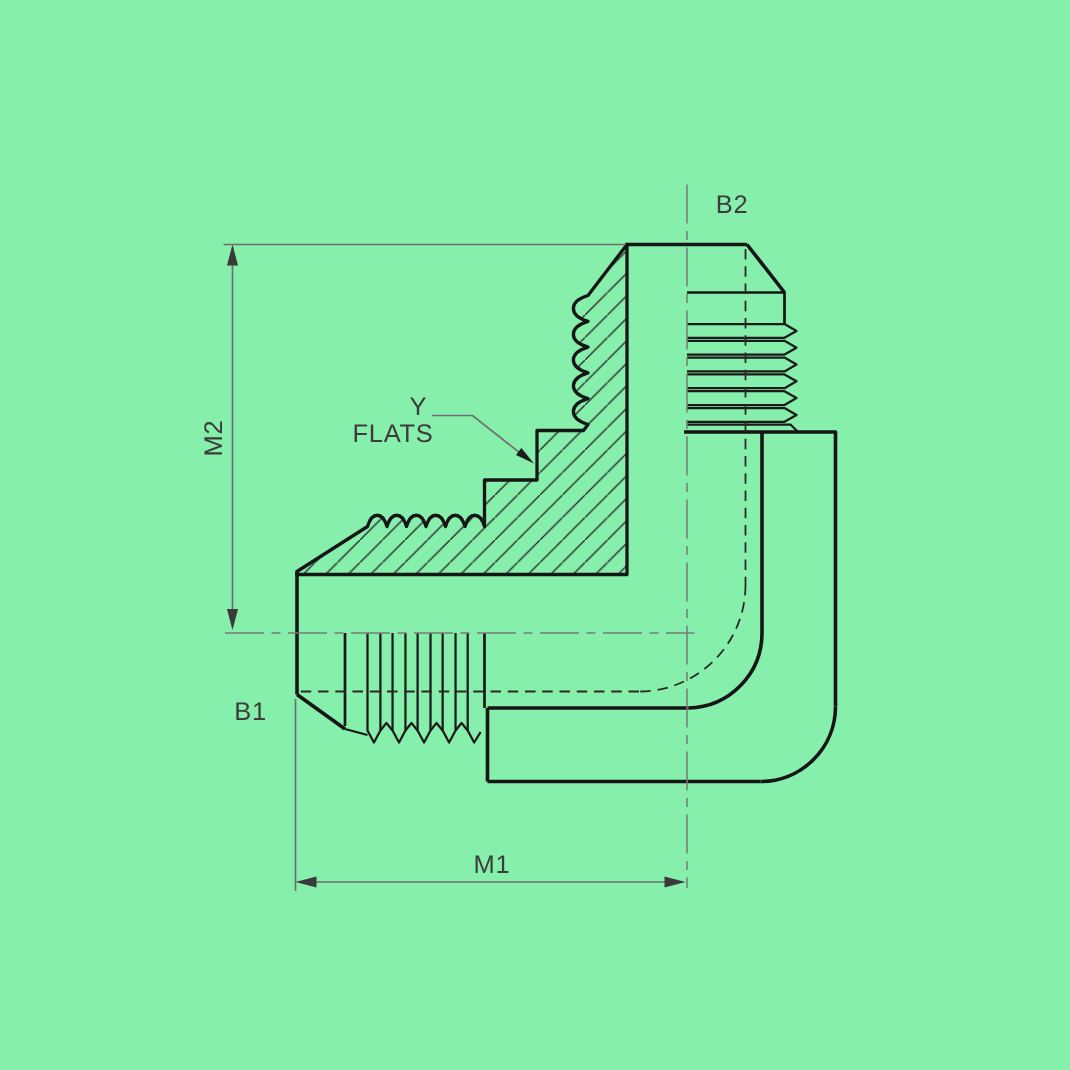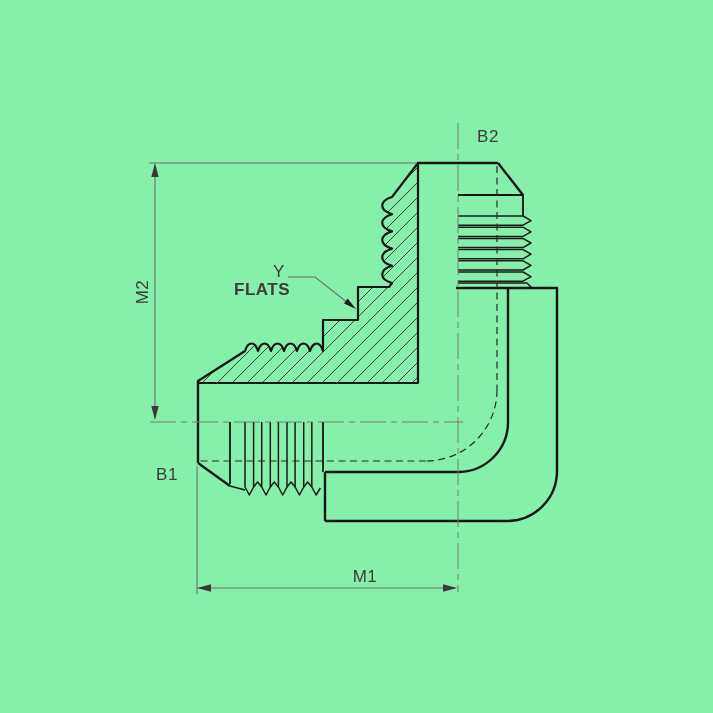--- a/index.html
+++ b/index.html
@@ -24,21 +24,21 @@
   .flats-wrap{
     position:absolute;
     text-align:center;
     transform:translate(-50%,-50%);
     color:#3c3c3c;
     font-size:17px;
     letter-spacing:0.5px;
     line-height:1.08;
   }
   .flats-wrap .top{display:block;padding-left:34px;}
-  .flats-wrap .bot{display:block;font-weight:bold;}
+  .flats-wrap .bot{display:block;}
 </style>
 </head>
 <body>
 
 <div id="canvas">
 
   <svg id="drawing" width="713" height="713" viewBox="0 0 713 713" xmlns="http://www.w3.org/2000/svg">
 
     <defs>
       <pattern id="hatch" width="15" height="15" patternUnits="userSpaceOnUse">
@@ -131,21 +131,21 @@
     <g>
       <path d="M288,277 H315 L353,307" stroke="#6e6e6e" stroke-width="1.1" fill="none"></path>
       <polygon points="356,309 344,303.4 347.6,298.6" fill="#1d1d1d" stroke="none"></polygon>
     </g>
   </svg>
 
   <div class="lbl" style="left:488px;top:137px;">B2</div>
 
   <div class="lbl" style="left:167px;top:475px;">B1</div>
 
-  <div class="lbl" style="left:328px;top:577px;margin-left:37px;">M1</div>
+  <div class="lbl" style="left:328px;top:577px;">M1</div>
 
   <div class="lbl rot" style="left:143px;top:292px;">M2</div>
 
   <div class="flats-wrap" style="left:262px;top:281px;">
     <span class="top">Y</span>
     <span class="bot">FLATS</span>
   </div>
 
 </div>
 

